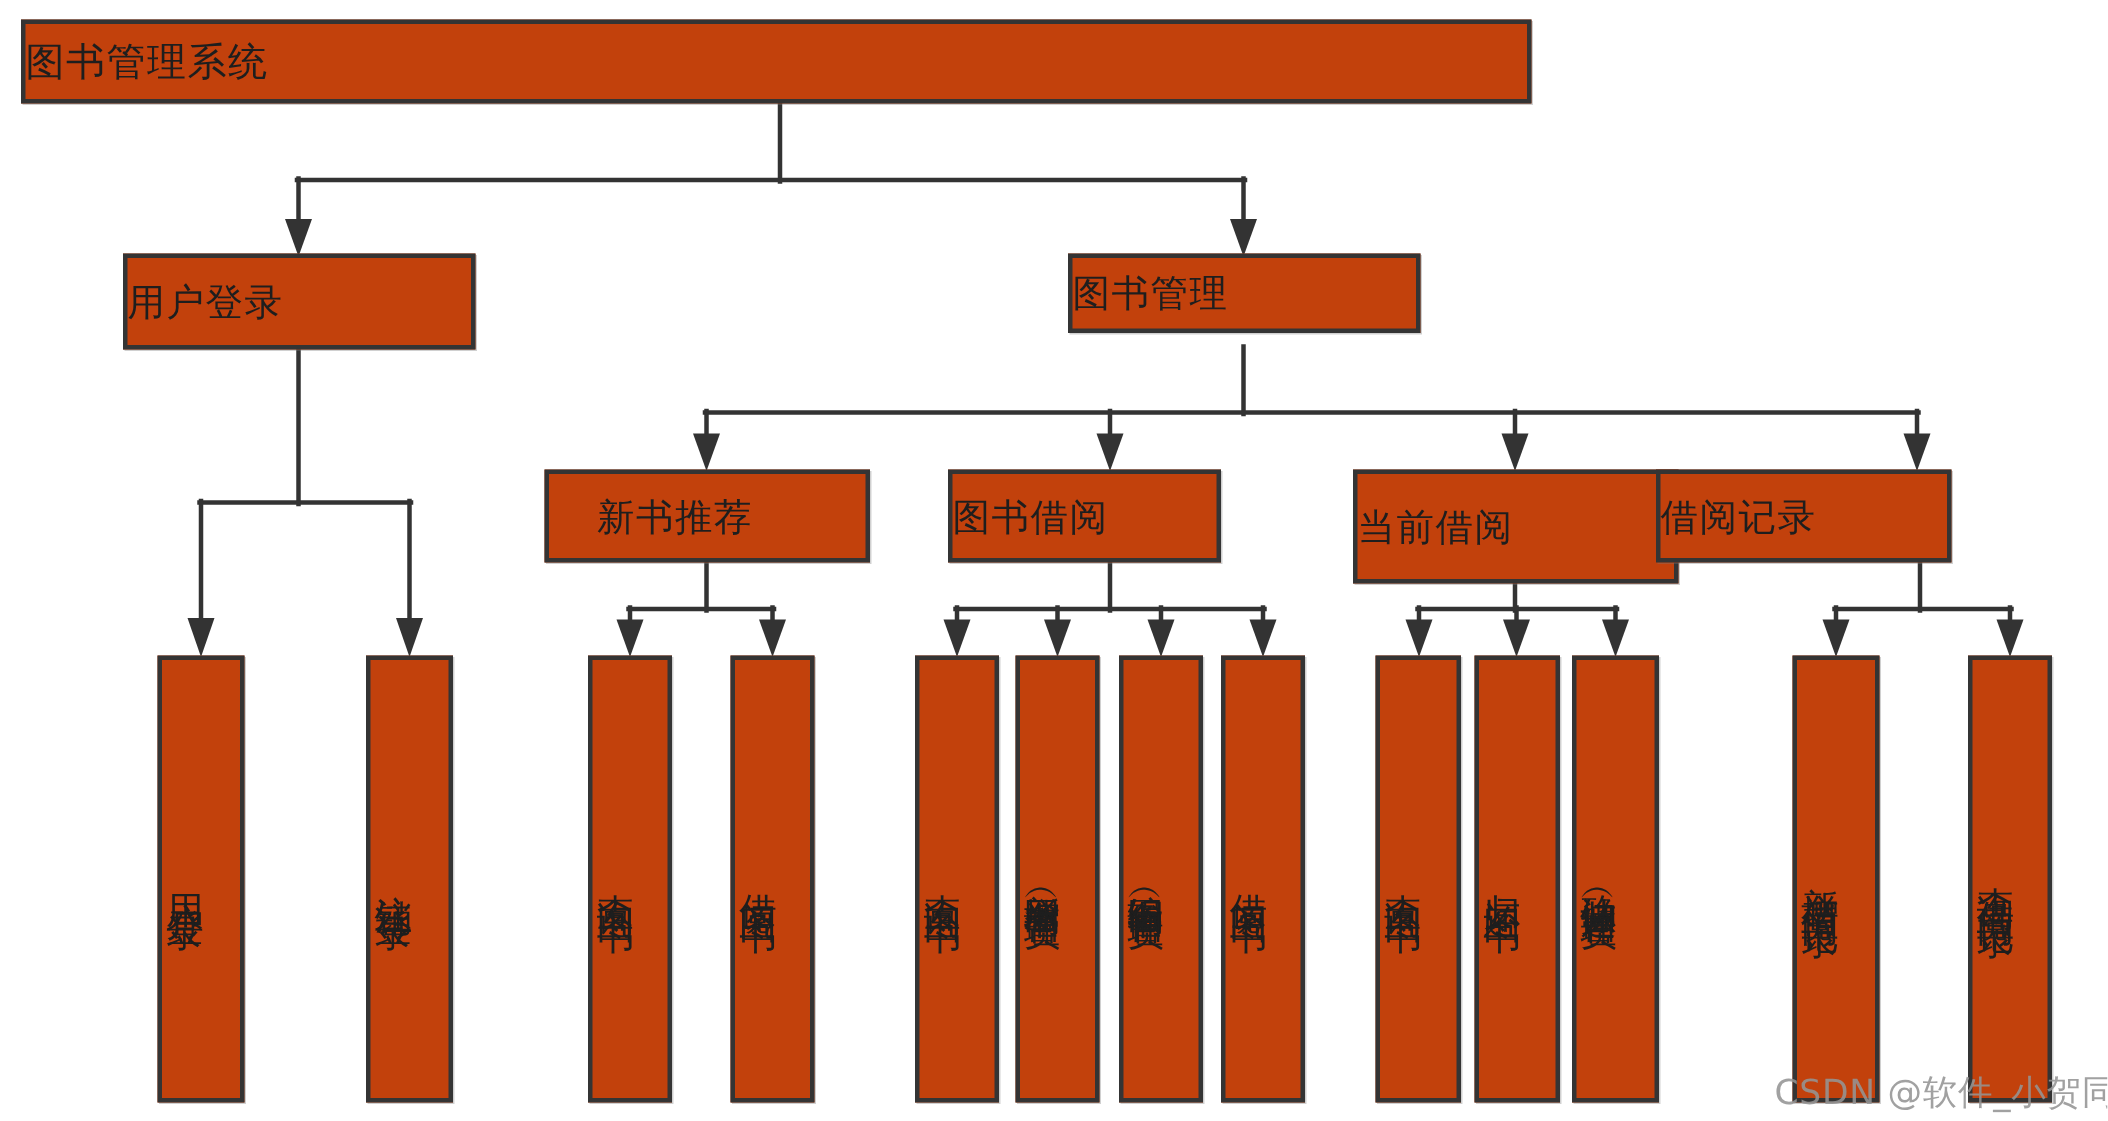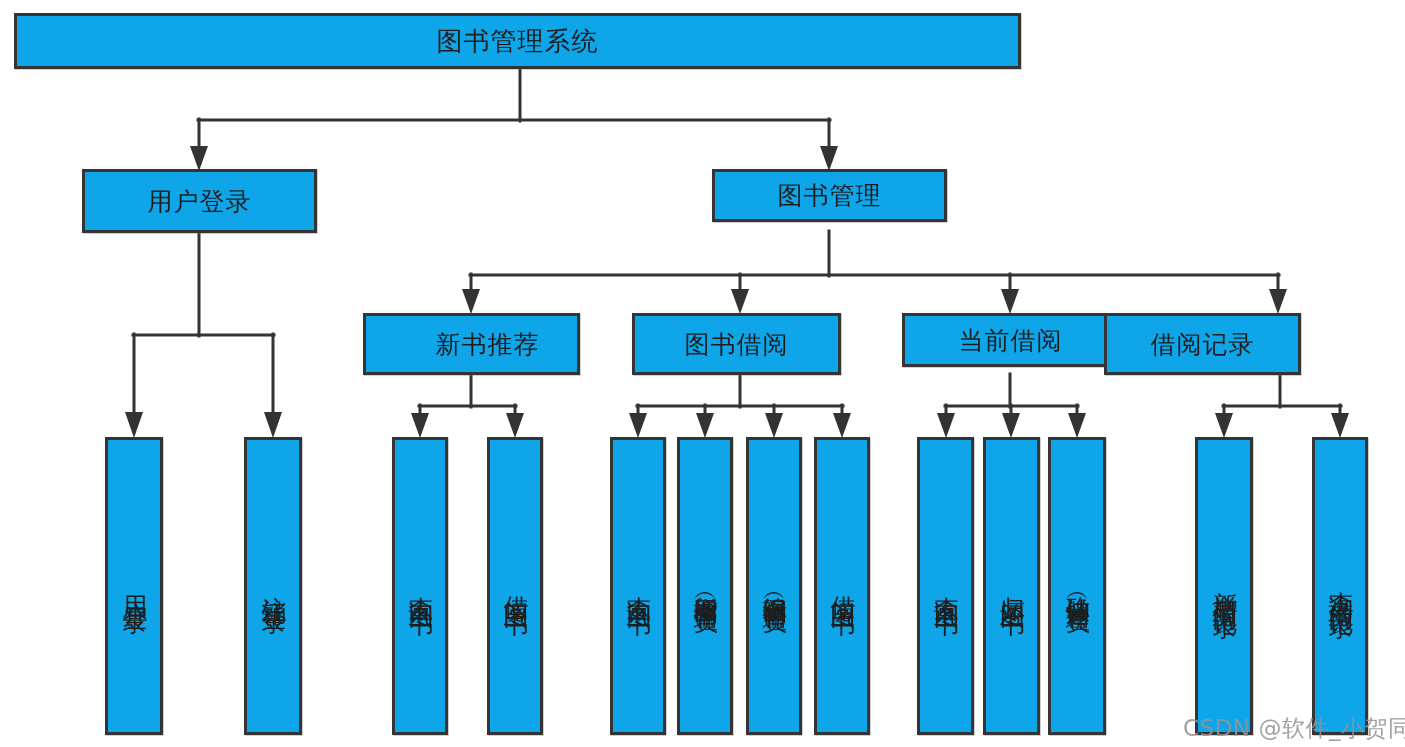--- a/index.html
+++ b/index.html
@@ -17,24 +17,23 @@
     left: 0; top: 0;
     width: 1405px; height: 747px;
     z-index: 0;
   }
   svg.wires line { stroke: #333333; stroke-width: 3; stroke-linecap: square; }
   svg.wires polygon { fill: #333333; }
   .node {
     position: absolute;
     box-sizing: border-box;
     border: 3px solid #343434;
-    background: #0ea5e9;
+    background: #c2410c;
     display: flex;
     align-items: center;
-    justify-content: center;
     z-index: 1;
     box-shadow: 1px 1px 0 rgba(120,120,120,0.35);
   }
   .hlabel {
     font-size: 25px;
     letter-spacing: 1px;
     white-space: nowrap;
   }
   .root .hlabel { font-size: 26px; }
   .vnode { width: 56px; top: 437px; height: 298px; }
@@ -131,24 +130,24 @@
   <div class="node" style="left:82px; top:169px; width:235px; height:64px;">
     <span class="hlabel">用户登录</span>
   </div>
   <div class="node" style="left:712px; top:169px; width:235px; height:53px;">
     <span class="hlabel">图书管理</span>
   </div>
 
   <div class="node" style="left:363px; top:313px; width:217px; height:62px;padding-left:32px;">
     <span class="hlabel">新书推荐</span>
   </div>
-  <div class="node" style="left:632px; top:313px; width:209px; height:62px;">
+  <div class="node" style="left:632px; top:313px; width:182px; height:62px;">
     <span class="hlabel">图书借阅</span>
   </div>
-  <div class="node" style="left:902px; top:313px; width:217px; height:54px;">
+  <div class="node" style="left:902px; top:313px; width:217px; height:76px;">
     <span class="hlabel">当前借阅</span>
   </div>
   <div class="node" style="left:1104px; top:313px; width:197px; height:62px;">
     <span class="hlabel">借阅记录</span>
   </div>
 
   <div class="node vnode" style="left:105px; width:58px;">
     <span class="vlabel">用户登录</span>
   </div>
   <div class="node vnode" style="left:244px; width:58px;">

